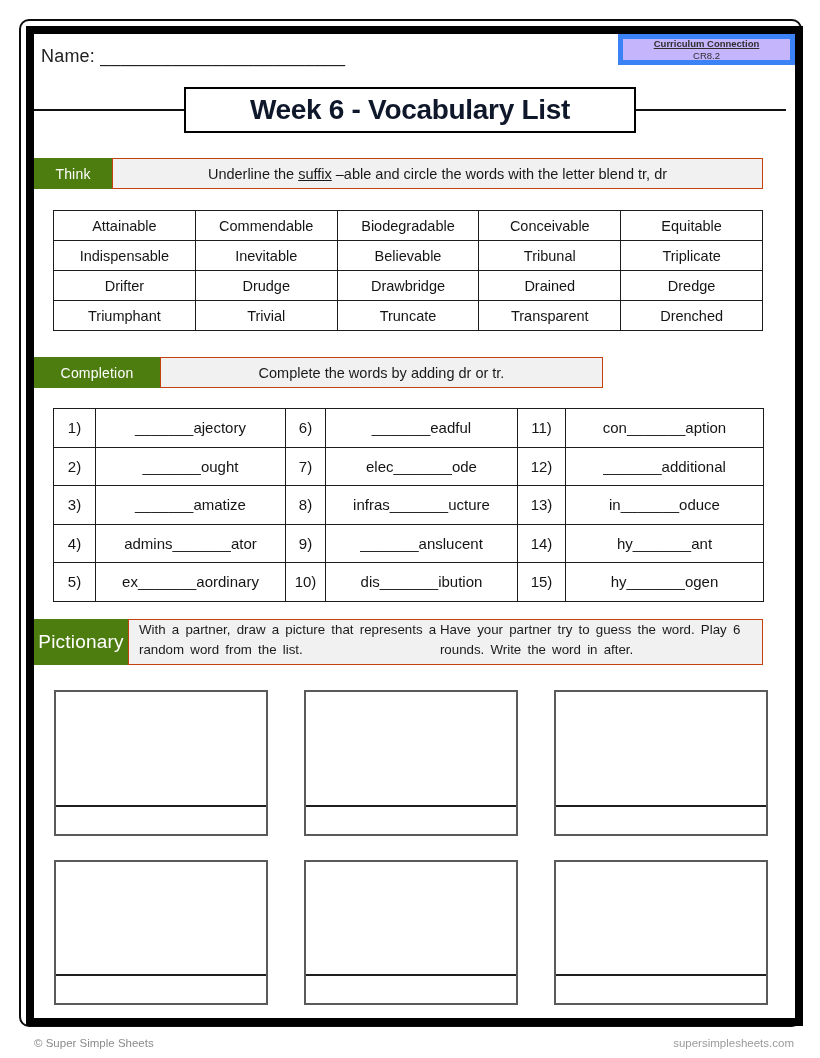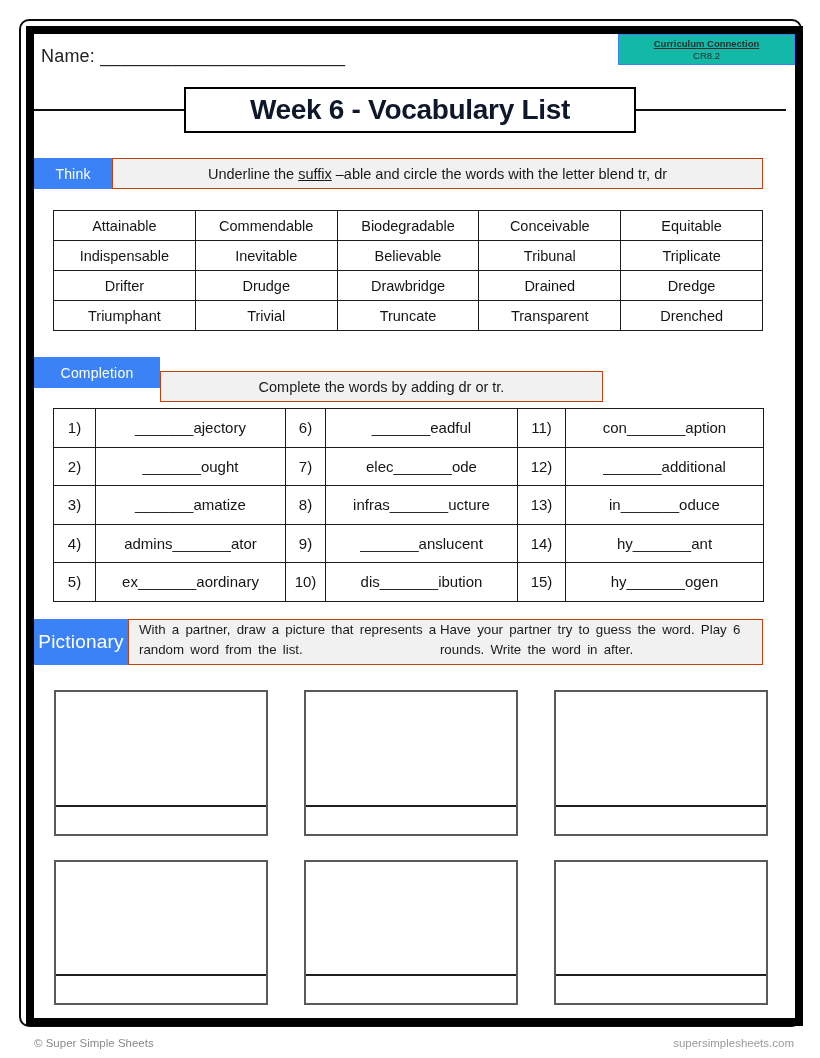--- a/index.html
+++ b/index.html
@@ -16,45 +16,45 @@
   .frame-inner{
     position:absolute;left:26px;top:26px;width:777px;height:1000px;
     border:8px solid #000;box-sizing:border-box;background:#fff;
   }
   
   .name-row{position:absolute;left:41px;top:46px;font-size:18px;color:#222;letter-spacing:.2px;}
   .name-line{color:#222;}
   .score{position:absolute;left:34px;top:64px;width:752px;text-align:center;font-size:15px;color:#333;margin-top:24px;}
   .badge{
     position:absolute;left:618px;top:34px;width:177px;height:31px;
-    background:#14b8a6;border:1px solid #3b82f6;box-sizing:border-box;
+    background:#c4b5fd;border:5px solid #3b82f6;box-sizing:border-box;
     display:flex;flex-direction:column;align-items:center;justify-content:center;gap:1px;
   }
   .badge .b1{font-size:9.5px;font-weight:700;color:#2e2e2e;text-decoration:underline;}
   .badge .b2{font-size:9.5px;color:#2e2e2e;}
   .head-rule{position:absolute;left:34px;top:109px;width:752px;border-top:2px solid #111;}
   .title-box{
     position:absolute;left:184px;top:87px;width:452px;height:46px;background:#fff;
     border:2px solid #000;box-sizing:border-box;display:flex;align-items:center;justify-content:center;z-index:3;
   }
   .title-box h1{margin:0;font-size:28px;font-weight:700;letter-spacing:-.3px;color:#0f172a;}
   
   .sec-label{
-    position:absolute;background:#3b82f6;color:#fff;display:flex;align-items:center;justify-content:center;
+    position:absolute;background:#4d7c0f;color:#fff;display:flex;align-items:center;justify-content:center;
     font-size:14px;letter-spacing:.2px;box-sizing:border-box;z-index:2;
   }
   .sec-instr{
     position:absolute;background:#f1f1f1;border:1px solid #c2410c;box-sizing:border-box;
     display:flex;align-items:center;justify-content:center;font-size:14.5px;color:#1a1a1a;z-index:1;
   }
   .think-label{left:34px;top:158px;width:78px;height:31px;}
   .think-instr{left:112px;top:158px;width:651px;height:31px;}
   .und{text-decoration:underline;}
   .completion-label{left:34px;top:357px;width:126px;height:31px;}
-  .completion-instr{left:160px;top:371px;width:443px;height:31px;}
+  .completion-instr{left:160px;top:357px;width:443px;height:31px;}
   .pictionary-label{left:34px;top:619px;width:94px;height:46px;font-size:19px;}
   .pictionary-instr{
     left:128px;top:619px;width:635px;height:46px;align-items:flex-start;
     justify-content:center;padding-left:10px;font-size:13.3px;line-height:20px;word-spacing:2.5px;
   }
   
   .vocab-table{
     position:absolute;left:53px;top:210px;width:710px;border-collapse:collapse;table-layout:fixed;
   }
   .vocab-table td{

